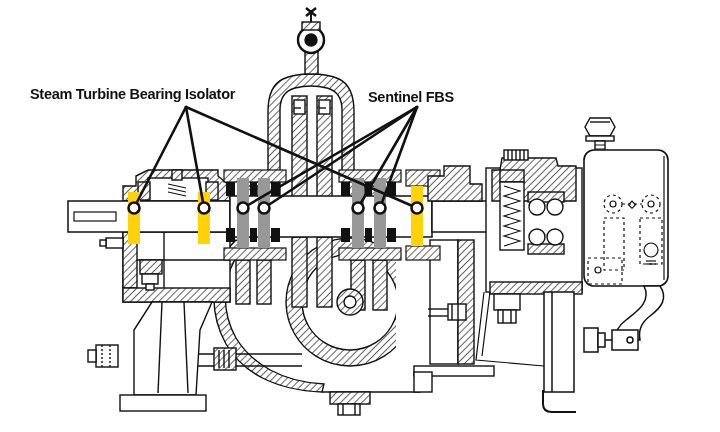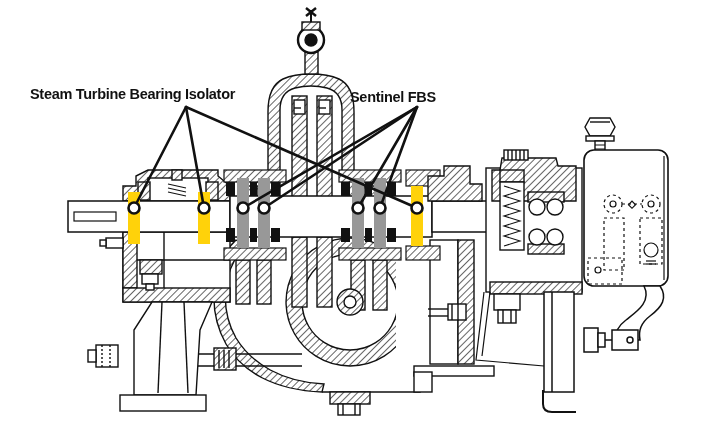--- a/index.html
+++ b/index.html
@@ -3,21 +3,21 @@
 <meta charset="utf-8">
 <style>
   html,body{margin:0;padding:0;background:#fff;}
   body{width:720px;height:432px;position:relative;overflow:hidden;
        font-family:"Liberation Sans", sans-serif;}
   .stage{position:absolute;inset:0;}
   svg{position:absolute;left:0;top:0;}
   .callout-label{position:absolute;color:#111;font-weight:700;
        font-size:14.5px;letter-spacing:-0.3px;white-space:nowrap;}
   #label-bearing-isolator{left:30px;top:86px;}
-  #label-sentinel-fbs{left:350px;top:89px;}
+  #label-sentinel-fbs{left:368px;top:89px;}
 </style>
 </head>
 <body>
 
 <div class="stage">
 <svg id="dsvg" width="720" height="432" viewBox="0 0 720 432">
   <defs>
     <pattern id="hx" patternUnits="userSpaceOnUse" width="5" height="5" patternTransform="rotate(45)">
       <rect width="5" height="5" fill="#ffffff"></rect>
       <line x1="0" y1="0" x2="0" y2="5" stroke="#111111" stroke-width="1.3"></line>

